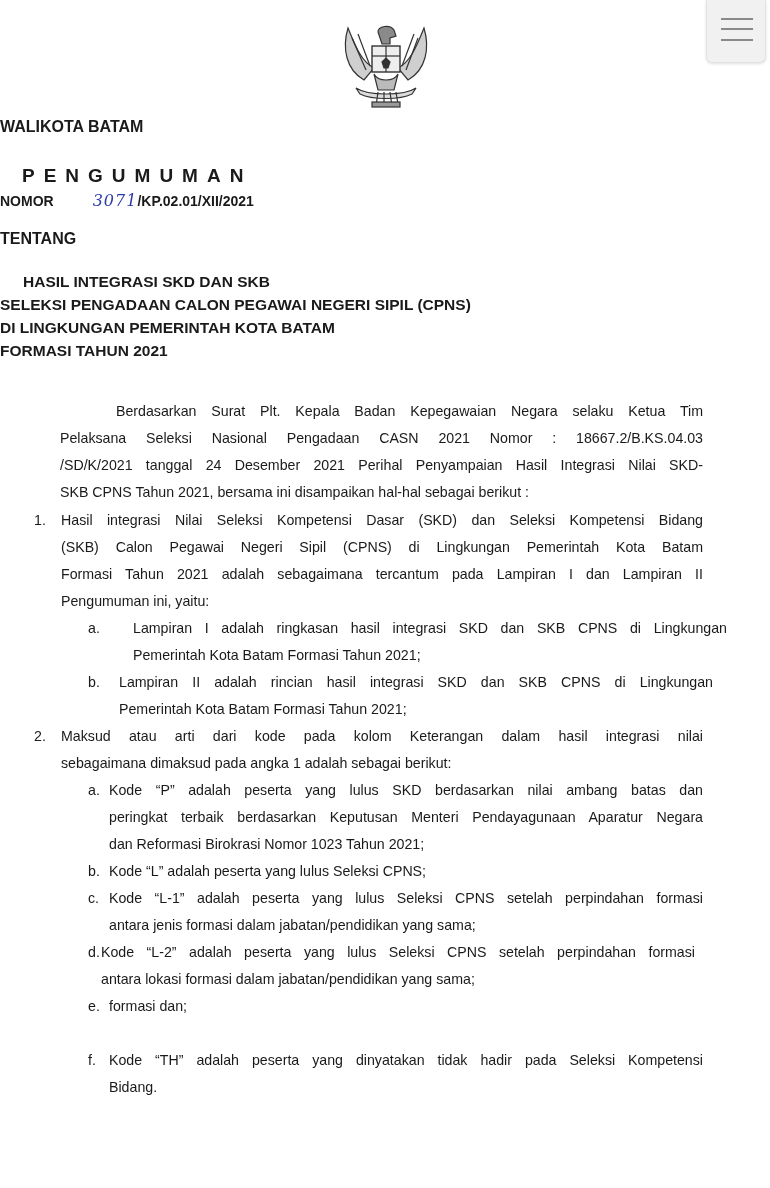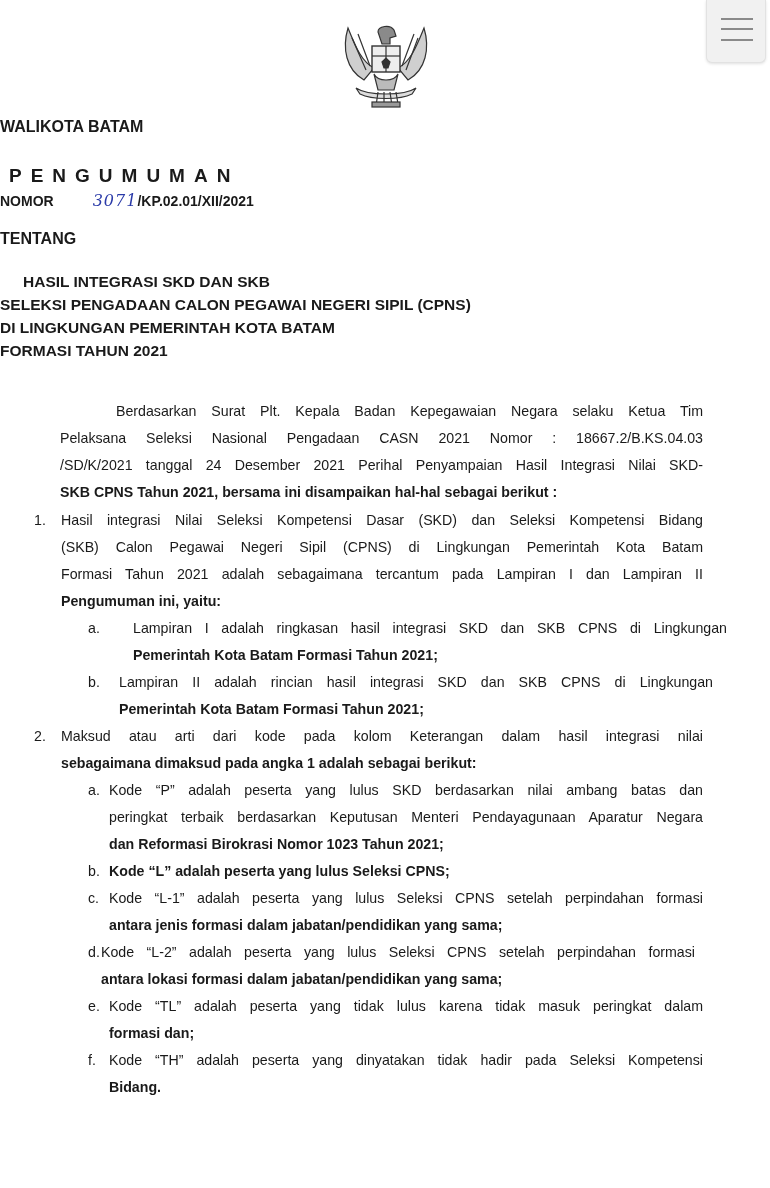--- a/index.html
+++ b/index.html
@@ -13,31 +13,31 @@
       position: absolute; left: 706px; top: 0; width: 58px; height: 62px;
       background: #f1f1f1; border: 1px solid #e2e2e2; border-top: none;
       border-radius: 0 0 6px 6px; box-shadow: 0 1px 3px rgba(0,0,0,0.12);
     }
     .menu-btn span {
       position: absolute; left: 14px; width: 32px; height: 2px; background: #8a8a8a;
     }
     .emblem { position: absolute; left: 338px; top: 18px; width: 96px; height: 92px; }
     .c { position: absolute; left: 0; width: 694px; text-align: left; font-weight: bold; }
     .walikota { top: 118px; font-size: 16px; }
-    .pengumuman { top: 165px; font-size: 19px; letter-spacing: 9px; padding-left: 9px; box-sizing: border-box; }
+    .pengumuman { top: 165px; font-size: 19px; letter-spacing: 9px; padding-left: 22px; box-sizing: border-box; }
     .nomor { top: 191px; font-size: 14px; }
     .nomor .hand { font-family: "DejaVu Serif", serif; font-weight: normal; font-style: italic; color: #2a3aa8; font-size: 16px; letter-spacing: 1px; padding-left: 39px; }
     .tentang { top: 230px; font-size: 16px; }
     .t1 { top: 273px; font-size: 15.5px; padding-left: 23px; }
     .t2 { top: 296px; font-size: 15.5px; }
     .t3 { top: 319px; font-size: 15.5px; }
     .t4 { top: 342px; font-size: 15.5px; }
     .body-text { position: absolute; font-size: 14.2px; line-height: 27px; text-align: justify; }
     .line { display: block; text-align: justify; text-align-last: justify; white-space: nowrap; }
-    .line.last { text-align-last: left; font-weight: bold; }
+    .line.last { text-align-last: left; }
     .para { left: 60px; top: 398px; width: 643px; }
     .para .indent { padding-left: 56px; }
     .marker { position: absolute; font-size: 14.2px; line-height: 27px; }
     .blk { position: absolute; }
   </style>
 </head>
 <body>
 
 <div class="menu-btn">
   <span style="top:18px"></span>
@@ -125,21 +125,20 @@
 </div>
 
 <div class="marker" style="left:88px; top:939px;">d.</div>
 <div class="body-text blk" style="left:101px; top:939px; width:594px;">
   <span class="line">Kode “L-2” adalah peserta yang lulus Seleksi CPNS setelah perpindahan formasi</span>
   <span class="line last">antara lokasi formasi dalam jabatan/pendidikan yang sama;</span>
 </div>
 
 <div class="marker" style="left:88px; top:993px;">e.</div>
 <div class="body-text blk" style="left:109px; top:993px; width:594px;">
-  <span class="line">Kode “TL” adalah peserta yang tidak lulus karena tidak masuk peringkat dalam</span>
   <span class="line last">formasi dan;</span>
 </div>
 
 <div class="marker" style="left:88px; top:1047px;">f.</div>
 <div class="body-text blk" style="left:109px; top:1047px; width:594px;">
   <span class="line">Kode “TH” adalah peserta yang dinyatakan tidak hadir pada Seleksi Kompetensi</span>
   <span class="line last">Bidang.</span>
 </div>
 
 </body></html>

